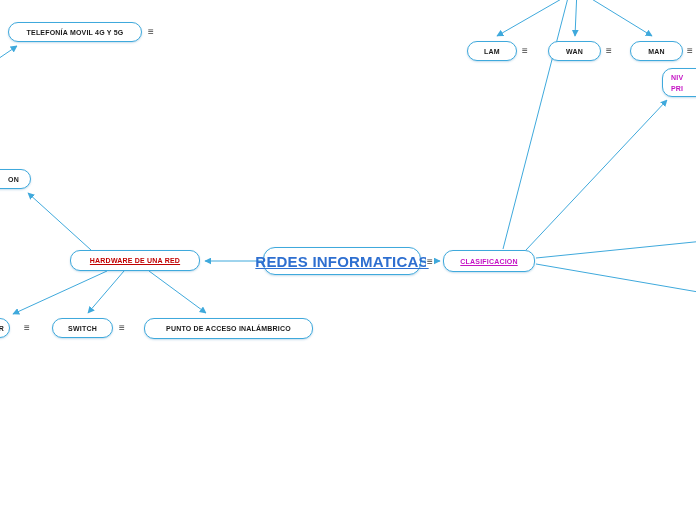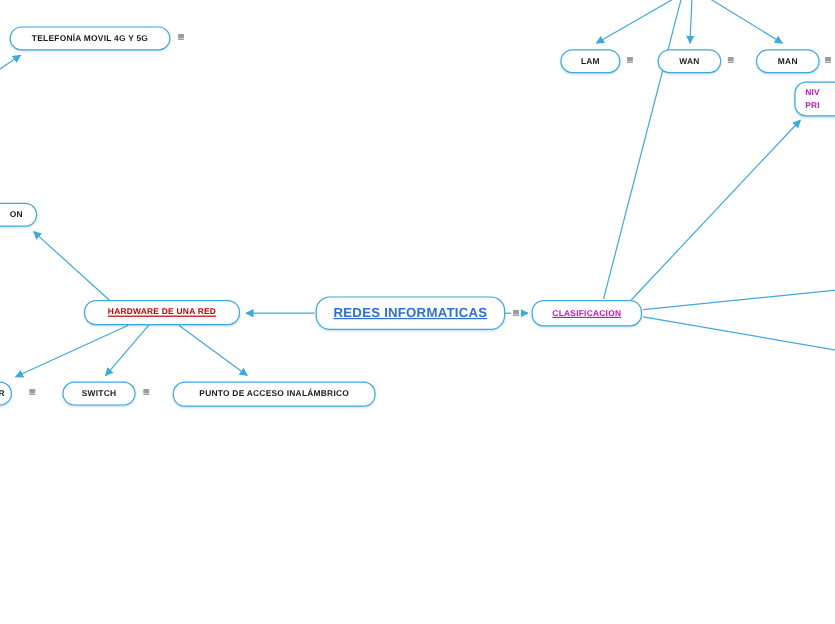--- a/index.html
+++ b/index.html
@@ -9,21 +9,21 @@
   .canvas{position:relative;width:696px;height:520px;overflow:hidden;}
   svg.edges{position:absolute;left:0;top:0;z-index:1;}
   .node{
     position:absolute;z-index:2;background:#ffffff;
     border:1px solid #3fa9dc;border-radius:10px;
     display:flex;align-items:center;justify-content:center;
     font-size:7px;font-weight:bold;color:#1a1a1a;letter-spacing:.2px;
     box-shadow:0 1px 2px rgba(30,120,180,.25);
     box-sizing:border-box;white-space:nowrap;cursor:pointer;
   }
-  .root-node{font-size:11px;border-radius:12px;color:#2e6fd0;text-decoration:underline;}
+  .root-node{font-size:15px;border-radius:12px;color:#2e6fd0;text-decoration:underline;}
   .text-magenta{color:#c513c5;text-decoration:underline;}
   .text-red{color:#c00000;text-decoration:underline;}
   .niveles{
     color:#c513c5;justify-content:flex-start;align-items:flex-start;
     padding:4px 0 0 8px;white-space:pre-line;text-align:left;line-height:1.55;
   }
   .align-right{justify-content:flex-end;}
   .menu{
     position:absolute;z-index:3;font-size:10px;font-weight:bold;
     color:#3c3c3c;line-height:1;cursor:pointer;background:#ffffff;padding:0 1px;

